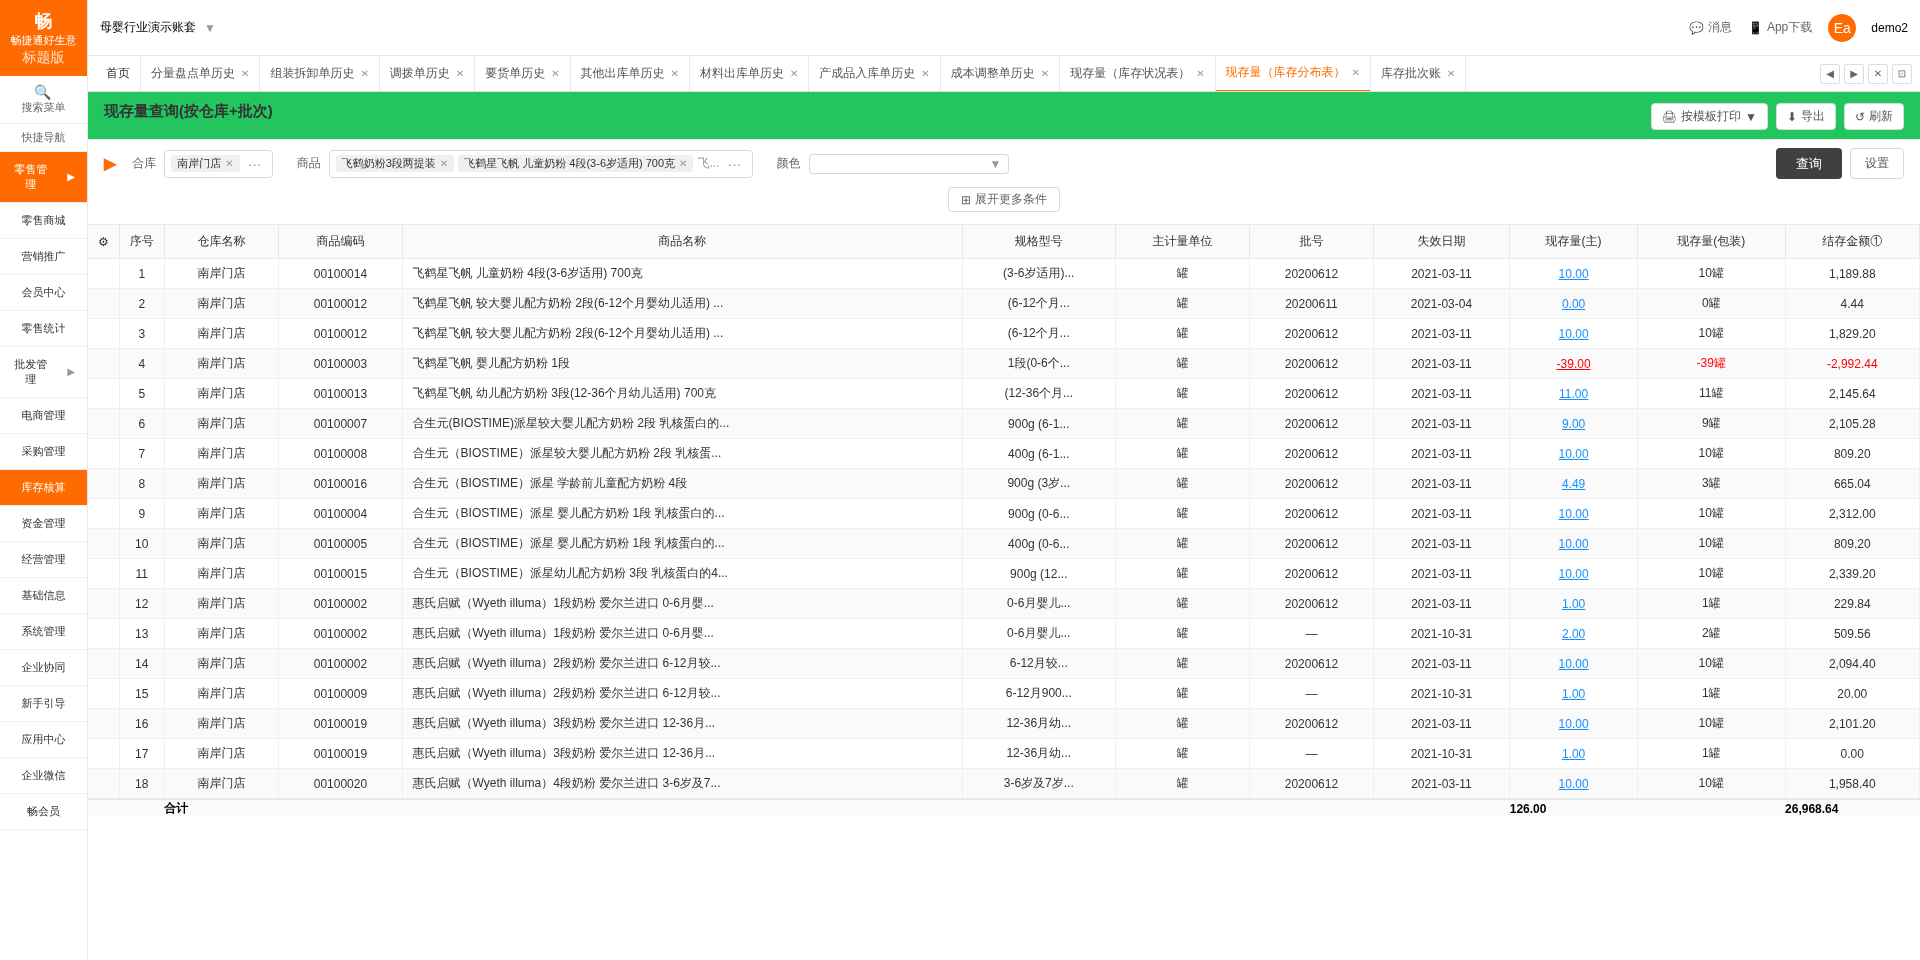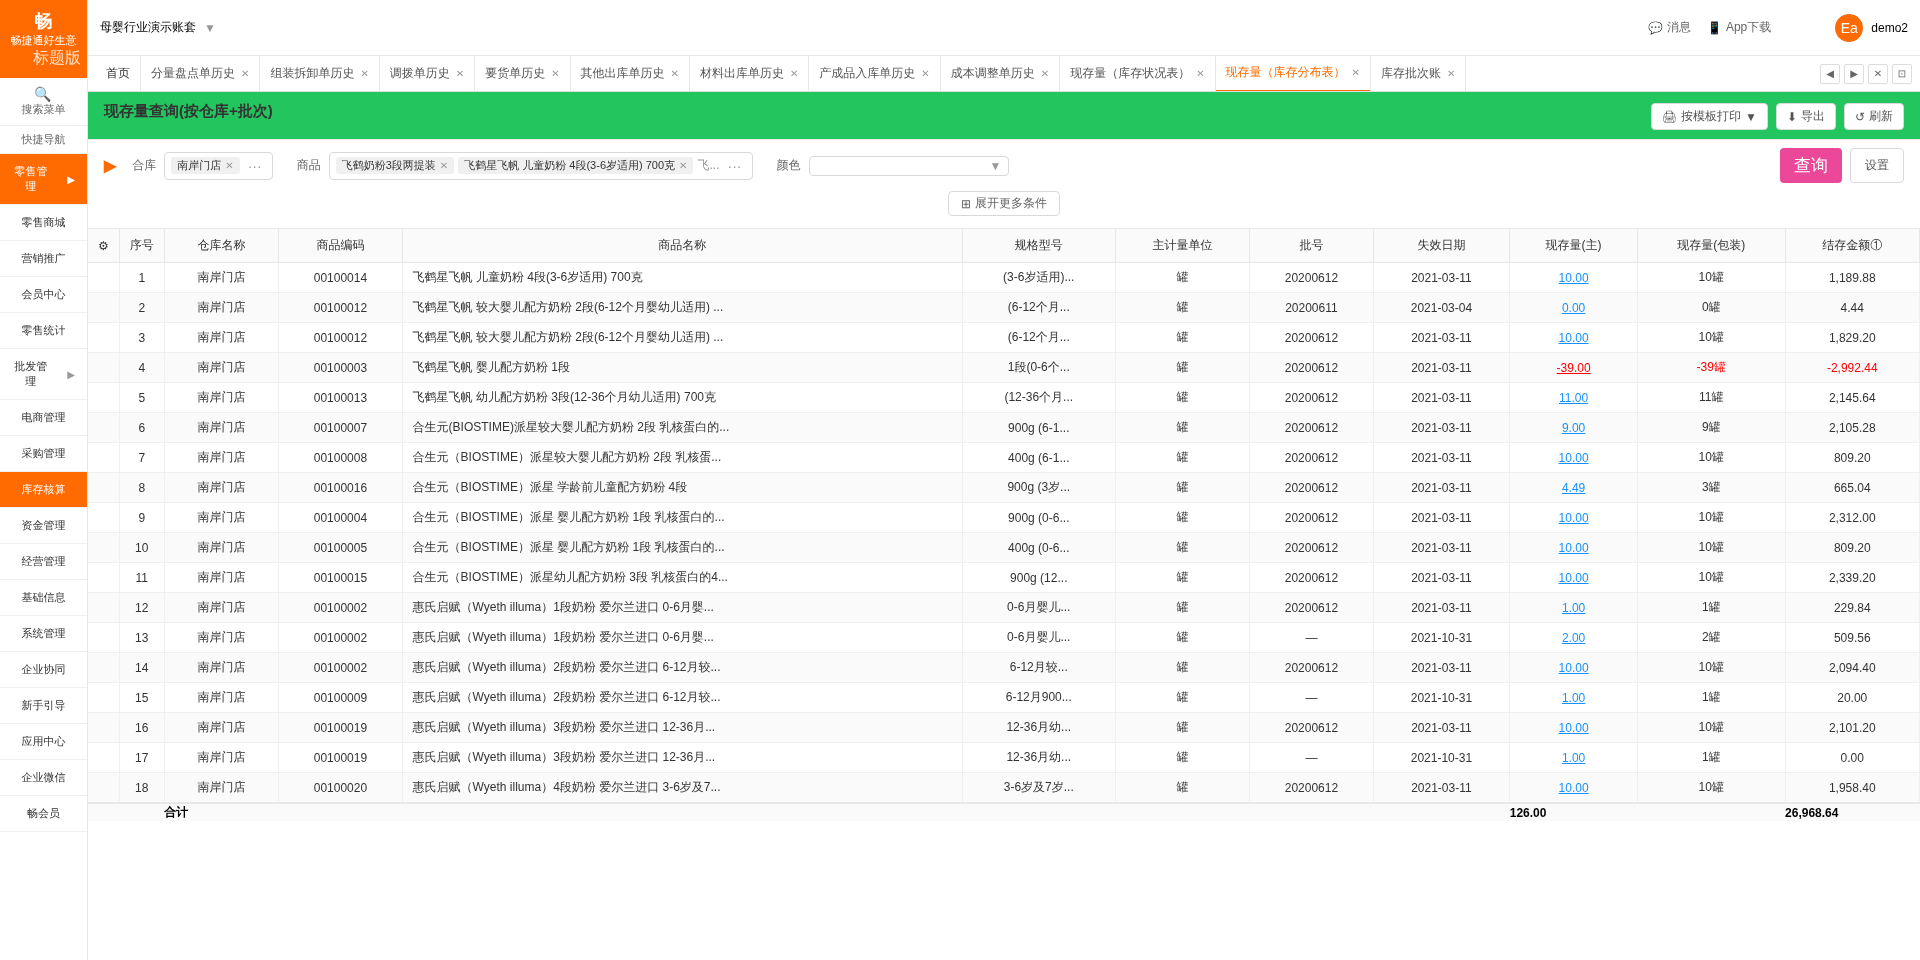--- a/index.html
+++ b/index.html
@@ -16,42 +16,42 @@
 
     
     .main { flex: 1; display: flex; flex-direction: column; overflow: hidden; }
 
     
     .topbar { background: #fff; height: 56px; display: flex; align-items: center; padding: 0 12px; border-bottom: 1px solid #e8e8e8; justify-content: space-between; }
     .topbar-left { display: flex; align-items: center; gap: 8px; }
     .topbar-right { display: flex; align-items: center; gap: 16px; }
     .topbar-msg { display: flex; align-items: center; gap: 4px; font-size: 12px; color: #666; cursor: pointer; }
     .topbar-app { display: flex; align-items: center; gap: 4px; font-size: 12px; color: #666; cursor: pointer; }
-    .topbar-user { display: flex; align-items: center; gap: 8px; cursor: pointer; margin-left: 48px; }
+    .topbar-user { display: flex; align-items: center; gap: 15px; cursor: pointer; }
     .avatar { width: 28px; height: 28px; border-radius: 50%; background: #ccc; display: flex; align-items: center; justify-content: center; overflow: hidden; }
 
     
     .tabs-bar { background: #fff; border-bottom: 1px solid #e0e0e0; display: flex; align-items: center; padding: 0 8px; height: 36px; overflow-x: auto; flex-shrink: 0; }
     .tabs-bar::-webkit-scrollbar { height: 0; }
     .tab-item { display: flex; align-items: center; padding: 0 10px; height: 36px; font-size: 12px; color: #555; cursor: pointer; border-right: 1px solid #e8e8e8; white-space: nowrap; flex-shrink: 0; }
     .tab-item.home { color: #333; font-weight: 500; }
     .tab-item.active { color: #ff6b00; border-bottom: 2px solid #ff6b00; }
     .tab-close { margin-left: 6px; color: #999; font-size: 10px; cursor: pointer; }
     .tabs-nav { display: flex; align-items: center; gap: 4px; margin-left: auto; flex-shrink: 0; }
     .tabs-nav-btn { width: 20px; height: 20px; display: flex; align-items: center; justify-content: center; cursor: pointer; color: #666; border: 1px solid #ddd; border-radius: 2px; font-size: 10px; }
     .page-title { font-size: 15px; font-weight: bold; color: #333; margin-bottom: 10px; }
     .filter-label { font-size: 12px; color: #666; white-space: nowrap; }
     .filter-tag { background: #f0f0f0; border-radius: 3px; padding: 1px 6px; font-size: 11px; color: #333; display: flex; align-items: center; gap: 4px; }
     .filter-tag-close { cursor: pointer; color: #999; font-size: 10px; }
     .filter-more { color: #999; font-size: 12px; cursor: pointer; }
     .expand-btn { display: flex; align-items: center; gap: 4px; font-size: 12px; color: #666; cursor: pointer; border: 1px solid #d9d9d9; border-radius: 4px; padding: 3px 12px; background: #fff; }
     .btn-print { display: flex; align-items: center; gap: 4px; font-size: 12px; color: #555; cursor: pointer; border: 1px solid #d9d9d9; border-radius: 4px; padding: 4px 10px; background: #fff; }
     .btn-export { display: flex; align-items: center; gap: 4px; font-size: 12px; color: #555; cursor: pointer; border: 1px solid #d9d9d9; border-radius: 4px; padding: 4px 10px; background: #fff; }
     .btn-refresh { display: flex; align-items: center; gap: 4px; font-size: 12px; color: #555; cursor: pointer; border: 1px solid #d9d9d9; border-radius: 4px; padding: 4px 10px; background: #fff; }
-    .btn-query { background: #ec4899; color: #fff; border: none; border-radius: 4px; padding: 6px 14px; font-size: 17px; cursor: pointer; }
+    .btn-query { background: #404040; color: #fff; border: none; border-radius: 4px; padding: 6px 20px; font-size: 13px; cursor: pointer; }
     .btn-setting { border: 1px solid #d9d9d9; background: #fff; color: #555; border-radius: 4px; padding: 6px 14px; font-size: 12px; cursor: pointer; }
 
     
     .table-container { flex: 1; overflow: auto; background: #fff; margin: 0; }
     table { width: 100%; border-collapse: collapse; font-size: 12px; }
     thead th { background: #fafafa; border-bottom: 1px solid #e8e8e8; border-right: 1px solid #e8e8e8; padding: 8px 10px; text-align: center; color: #333; font-weight: 500; white-space: nowrap; position: sticky; top: 0; z-index: 1; }
     tbody td { border-bottom: 1px solid #f0f0f0; border-right: 1px solid #f0f0f0; padding: 6px 10px; text-align: center; color: #333; white-space: nowrap; }
     tbody tr:nth-child(even) td { background: #fafafa; }
     .td-left { text-align: left; }
     .td-link { color: #1890ff; text-decoration: underline; cursor: pointer; }
@@ -79,21 +79,21 @@
     .color-input { min-width: 120px; display: flex; align-items: center; border: 1px solid #d9d9d9; border-radius: 4px; padding: 2px 6px; background: #fff; }
     .color-dropdown { color: #999; margin-left: auto; cursor: pointer; }
   </style>
 </head>
 <body>
 
 <div class="sidebar">
   <div class="sidebar-logo">
     <div class="sidebar-logo-icon">畅</div>
     <div>畅捷通好生意</div>
-    <div style="font-size:16px;opacity:0.8;text-align:right;">标题版</div>
+    <div style="font-size:14px;opacity:0.8;">标题版</div>
   </div>
   <div class="sidebar-search">
     <div style="font-size:14px;">🔍</div>
     <div>搜索菜单</div>
   </div>
   <div class="sidebar-nav-label">快捷导航</div>
 
   <div class="sidebar-nav-item" style="background:#ff6b00;color:#fff;flex-direction:row;justify-content:space-between;">
     <span>零售管理</span>
     <span style="font-size:10px;">▶</span>

